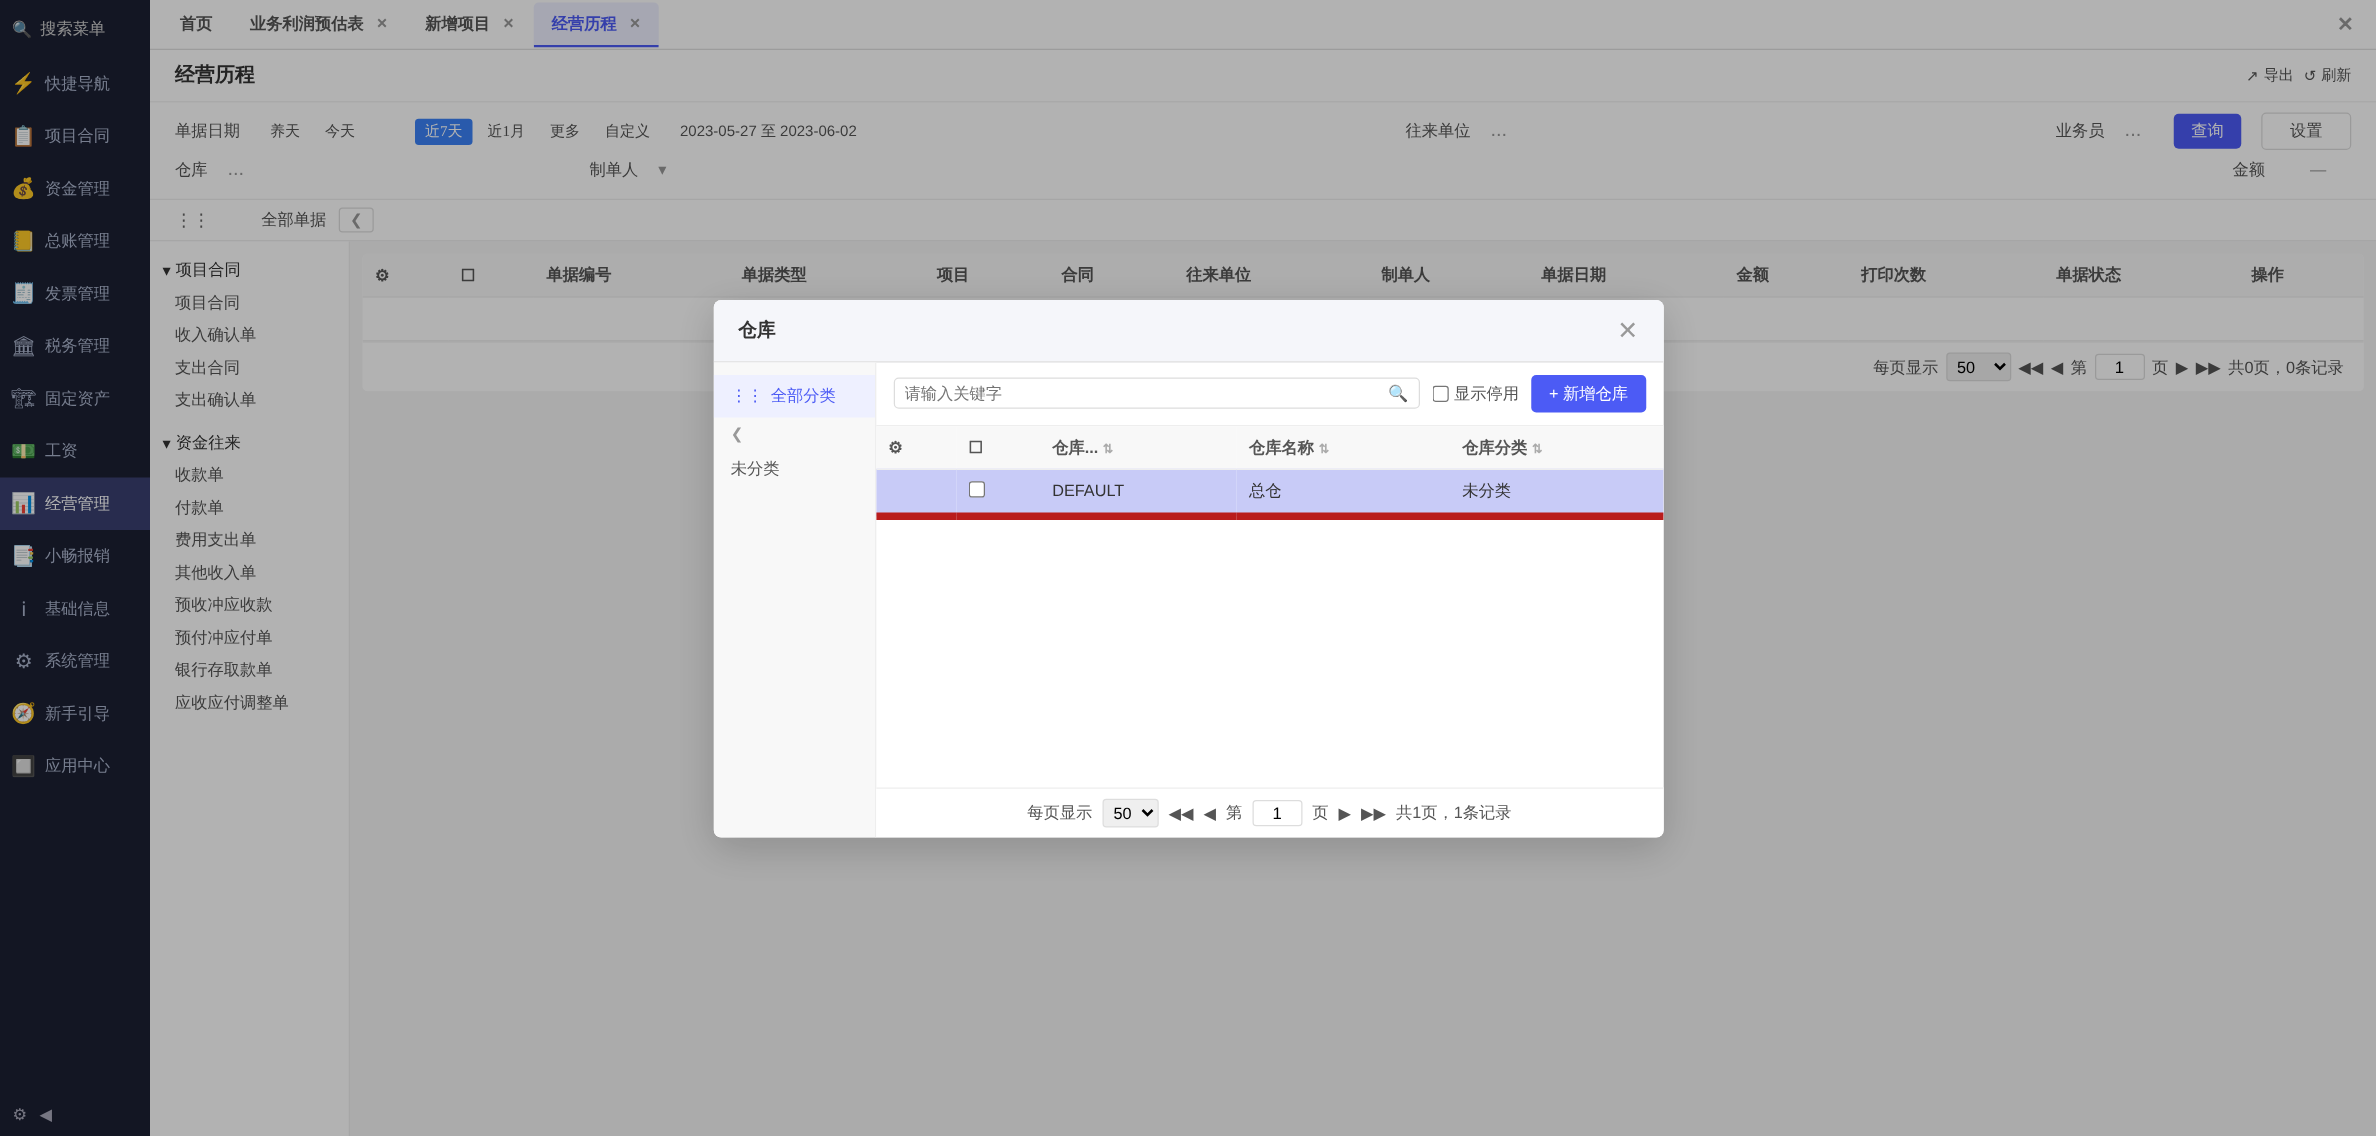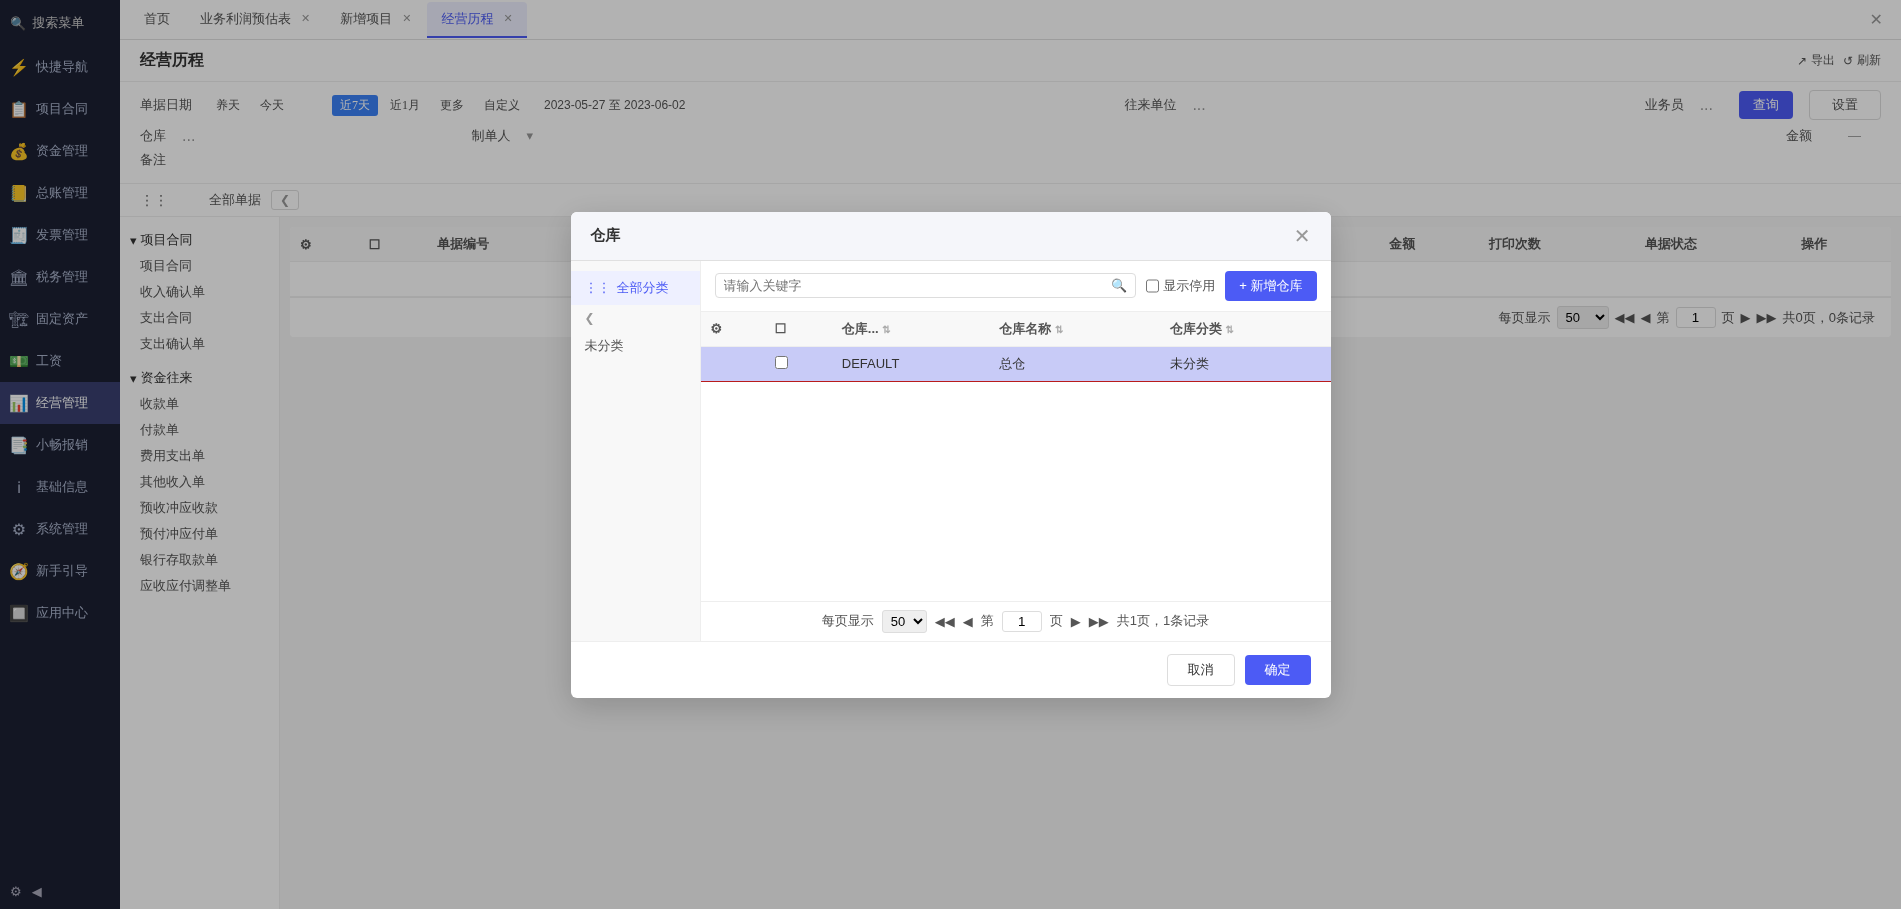--- a/index.html
+++ b/index.html
@@ -12,21 +12,21 @@
     .sidebar-search { padding: 14px 10px; display: flex; align-items: center; gap: 6px; color: #ccc; font-size: 13px; cursor: pointer; }
     .sidebar-item { padding: 12px 10px; display: flex; align-items: center; gap: 8px; color: #aab4cc; font-size: 13px; cursor: pointer; }
     .sidebar-item.active { background: #3a4070; color: #fff; }
     .sidebar-icon { width: 18px; height: 18px; display: inline-flex; align-items: center; justify-content: center; font-size: 16px; }
     .sidebar-bottom { margin-top: auto; padding: 10px; display: flex; gap: 10px; color: #aab; }
 
     
     .main { margin-left: 120px; display: flex; flex-direction: column; height: 100%; }
 
     
-    .tabbar { background: #fff; display: flex; align-items: center; border-bottom: 1px solid #e0e0e0; padding: 0 10px; height: 40px; gap: 2px; }
+    .tabbar { background: #fff; display: flex; align-items: center; border-bottom: 1px solid #e0e0e0; padding: 0 10px; height: 40px; gap: 2px; font-weight: bold; }
     .tab { padding: 8px 14px; font-size: 13px; color: #555; cursor: pointer; display: flex; align-items: center; gap: 6px; border-bottom: 2px solid transparent; }
     .tab.active { color: #4c5bf5; border-bottom: 2px solid #4c5bf5; background: #eef0ff; border-radius: 4px 4px 0 0; }
     .tab .close-btn { font-size: 11px; color: #999; margin-left: 4px; }
     .tab-home { color: #555; }
     .tab-spacer { margin-left: auto; display: flex; align-items: center; gap: 8px; }
     .tab-close-x { font-size: 16px; color: #999; cursor: pointer; padding: 0 8px; }
 
     
     .page-header { background: #fff; padding: 10px 20px; border-bottom: 1px solid #eee; display: flex; align-items: center; justify-content: space-between; }
     .page-title { font-size: 16px; font-weight: bold; color: #333; }
@@ -79,21 +79,21 @@
     .modal-sidebar-item { padding: 8px 14px; font-size: 13px; color: #555; cursor: pointer; display: flex; align-items: center; gap: 6px; }
     .modal-sidebar-item.active { color: #4c5bf5; background: #eef0ff; }
     .modal-main { flex: 1; display: flex; flex-direction: column; }
     .modal-toolbar { padding: 10px 14px; display: flex; align-items: center; gap: 10px; border-bottom: 1px solid #eee; }
     .modal-search { flex: 1; display: flex; align-items: center; border: 1px solid #ddd; border-radius: 4px; padding: 4px 8px; gap: 6px; }
     .modal-search input { border: none; outline: none; font-size: 13px; flex: 1; background: transparent; }
     .modal-checkbox { display: flex; gap: 4px; font-size: 13px; color: #555; }
     .btn-add { background: #4c5bf5; color: #fff; border: none; border-radius: 4px; padding: 6px 14px; font-size: 13px; cursor: pointer; display: flex; align-items: center; gap: 4px; white-space: nowrap; }
     .modal-table { width: 100%; border-collapse: collapse; font-size: 13px; }
     .modal-table th { background: #f8f8f8; padding: 8px 10px; text-align: left; border-bottom: 1px solid #eee; color: #555; white-space: nowrap; }
-    .modal-table td { padding: 8px 10px; border-bottom: 1px solid #b91c1c; color: #333; }
+    .modal-table td { padding: 8px 10px; border-bottom: 6px solid #b91c1c; color: #333; }
     .modal-table tbody tr.selected { background: #c8cbf7; }
     .modal-table-wrap { flex: 1; overflow-y: auto; }
     .modal-footer-bar { padding: 8px 14px; display: flex; align-items: center; justify-content: center; gap: 8px; border-top: 1px solid #eee; font-size: 13px; color: #555; background: #fff; }
     .modal-footer-actions { padding: 12px 20px; display: flex; align-items: center; justify-content: flex-end; gap: 10px; border-top: 1px solid #eee; }
     .btn-cancel { padding: 6px 20px; border: 1px solid #ddd; border-radius: 4px; background: #fff; font-size: 13px; cursor: pointer; color: #333; }
     .btn-confirm { padding: 6px 20px; border: none; border-radius: 4px; background: #4c5bf5; color: #fff; font-size: 13px; cursor: pointer; }
     .col-sort { font-size: 10px; color: #aaa; }
 
     select.page-size-select { border: 1px solid #ddd; border-radius: 3px; padding: 2px 4px; font-size: 13px; }
   </style>
@@ -227,23 +227,20 @@
     </div>
     <div class="filter-row">
       <span class="filter-label">仓库</span>
       <span class="filter-dots">...</span>
       <span style="flex:0.2"></span>
       <span class="filter-label">制单人</span>
       <span style="color:#999;font-size:13px;">▾</span>
       <span style="flex:1"></span>
       <span class="filter-label">金额</span>
       <span style="color:#999;font-size:13px;padding:2px 20px;">—</span>
-    </div>
-    <div class="filter-row">
-      <span class="filter-label">备注</span>
     </div>
   </div>
 
   <div class="sub-nav">
     <span style="color:#666;font-size:14px;">⋮⋮</span>
     <span class="all-docs-btn">
       <span>全部单据</span>
     </span>
     <span class="collapse-btn">❮</span>
   </div>
@@ -391,18 +388,14 @@
           <span>第</span>
           <input class="page-input" value="1" style="">
           <span>页</span>
           <span>▶</span>
           <span>▶▶</span>
           <span>共1页，1条记录</span>
         </div>
       </div>
     </div>
 
-    <div class="modal-footer-actions">
-      <button class="btn-cancel">取消</button>
-      <button class="btn-confirm">确定</button>
-    </div>
   </div>
 </div>
 
 </body></html>

